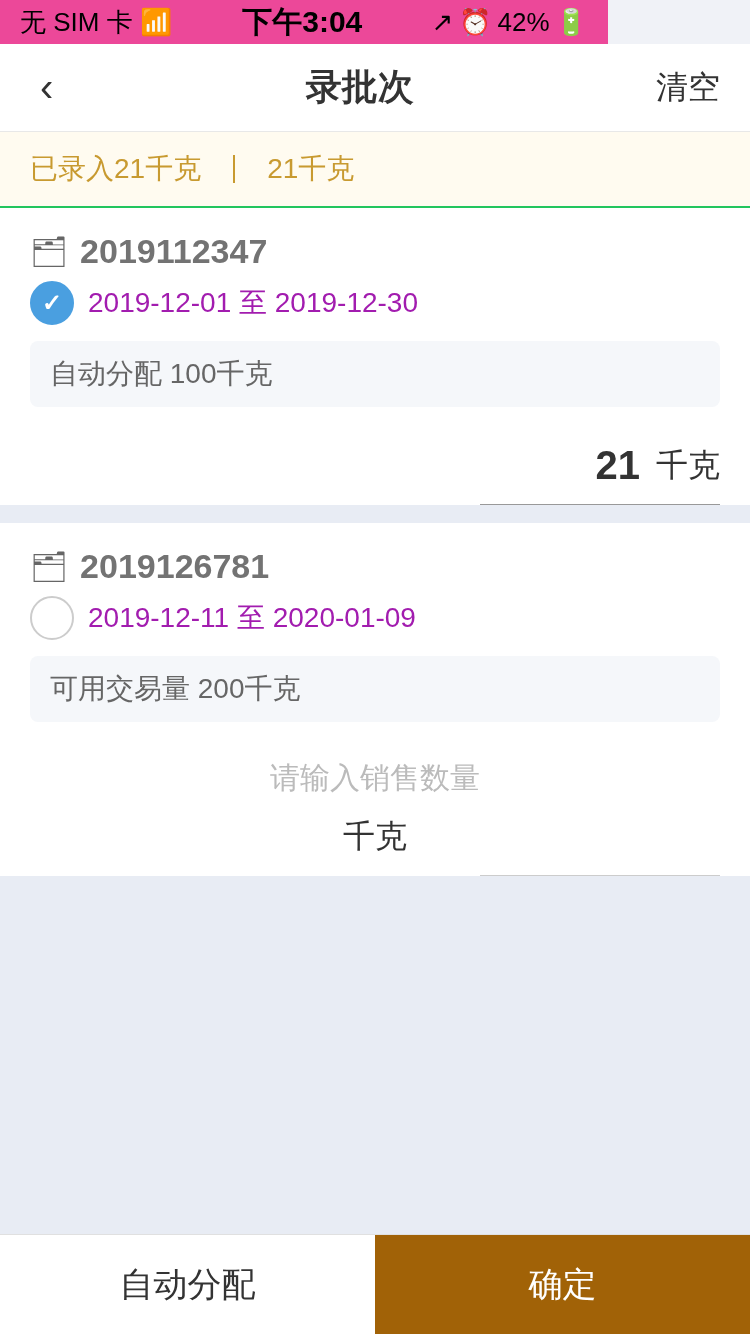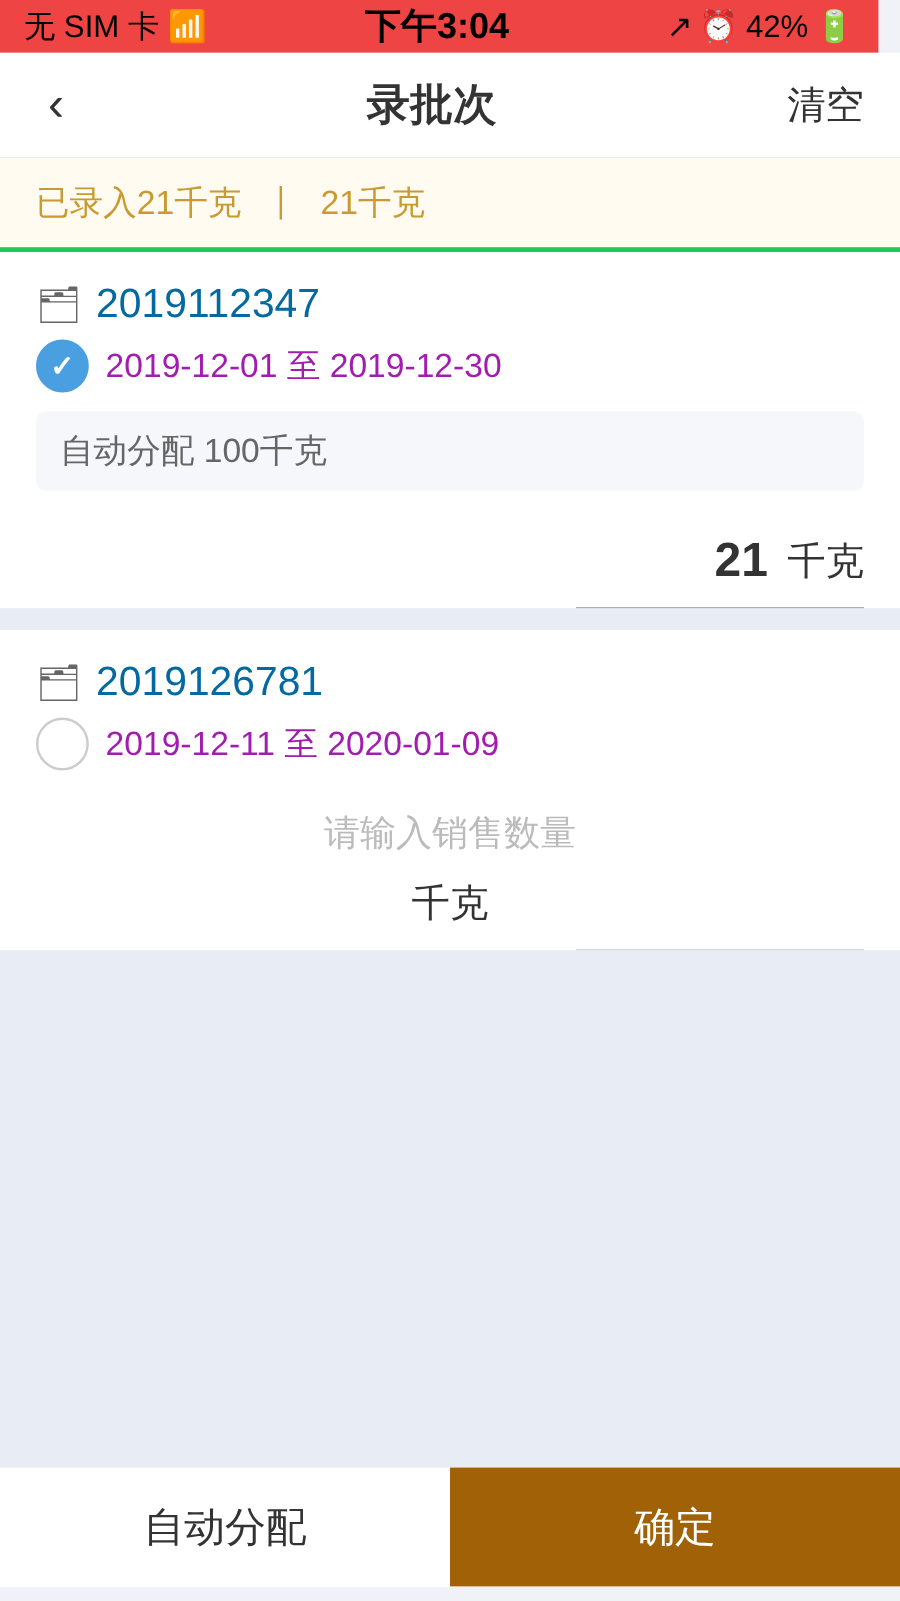--- a/index.html
+++ b/index.html
@@ -7,23 +7,23 @@
     body {
       width: 750px;
       min-height: 1334px;
       font-family: -apple-system, "PingFang SC", "Helvetica Neue", sans-serif;
       background: #f0f2f7;
       overflow-x: hidden;
     }
 
     
     .status-bar {
-      width: 732px;
+      width: 608px;
       height: 44px;
-      background: #ef4444;
+      background: #ec4899;
       display: flex;
       align-items: center;
       justify-content: space-between;
       padding: 0 20px;
       font-size: 28px;
     }
     .status-left {
       display: flex;
       align-items: center;
       gap: 8px;
@@ -72,21 +72,21 @@
     }
 
     
     .summary-banner {
       width: 750px;
       background: #fffbf0;
       padding: 18px 30px;
       display: flex;
       align-items: center;
       gap: 12px;
-      border-bottom: 4px solid #22c55e;
+      border-bottom: 2px solid #22c55e;
     }
     .summary-text {
       font-size: 28px;
       color: #c89a30;
     }
     .summary-divider {
       width: 2px;
       height: 28px;
       background: #c89a30;
       margin: 0 20px;
@@ -106,22 +106,22 @@
       align-items: center;
       padding: 24px 30px 10px 30px;
       gap: 12px;
     }
     .batch-icon {
       font-size: 30px;
       color: #666;
     }
     .batch-number {
       font-size: 34px;
-      color: #0369a1;
-      font-weight: 400;
+      color: #737373;
+      font-weight: 700;
     }
     .batch-date-row {
       display: flex;
       align-items: center;
       padding: 0 30px 16px 30px;
       gap: 14px;
     }
     .radio-circle {
       width: 44px;
       height: 44px;
@@ -216,21 +216,21 @@
     
     .empty-area {
       background: #e8ecf4;
       flex: 1;
       min-height: 480px;
     }
 
     
     .bottom-bar {
       position: fixed;
-      bottom: 12px;
+      bottom: 0;
       left: 0;
       width: 750px;
       height: 100px;
       display: flex;
       background: #fff;
       border-top: 1px solid #e0e0e0;
     }
     .btn-auto {
       flex: 1;
       display: flex;
@@ -315,20 +315,21 @@
 
   <div class="batch-card">
     <div class="batch-header">
       <span class="batch-icon">🗂</span>
       <span class="batch-number">2019126781</span>
     </div>
     <div class="batch-date-row">
       <div class="radio-circle"></div>
       <span class="batch-date">2019-12-11 至 2020-01-09</span>
     </div>
+    <div class="batch-qty-box">可用交易量 200千克</div>
 
     <div class="input-row">
       <span class="input-placeholder">请输入销售数量</span>
       <span class="input-unit">千克</span>
     </div>
     <span class="input-underline"></span>
   </div>
 
   <div class="empty-area"></div>
 

